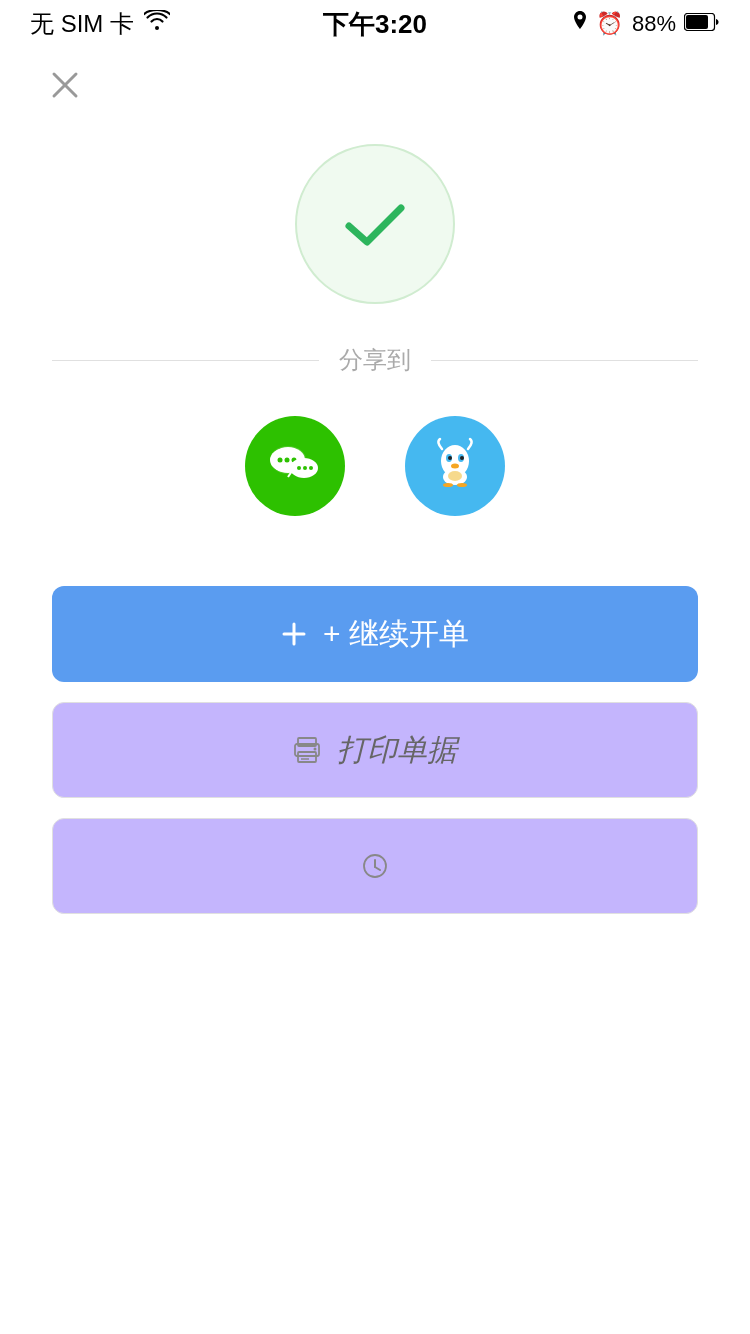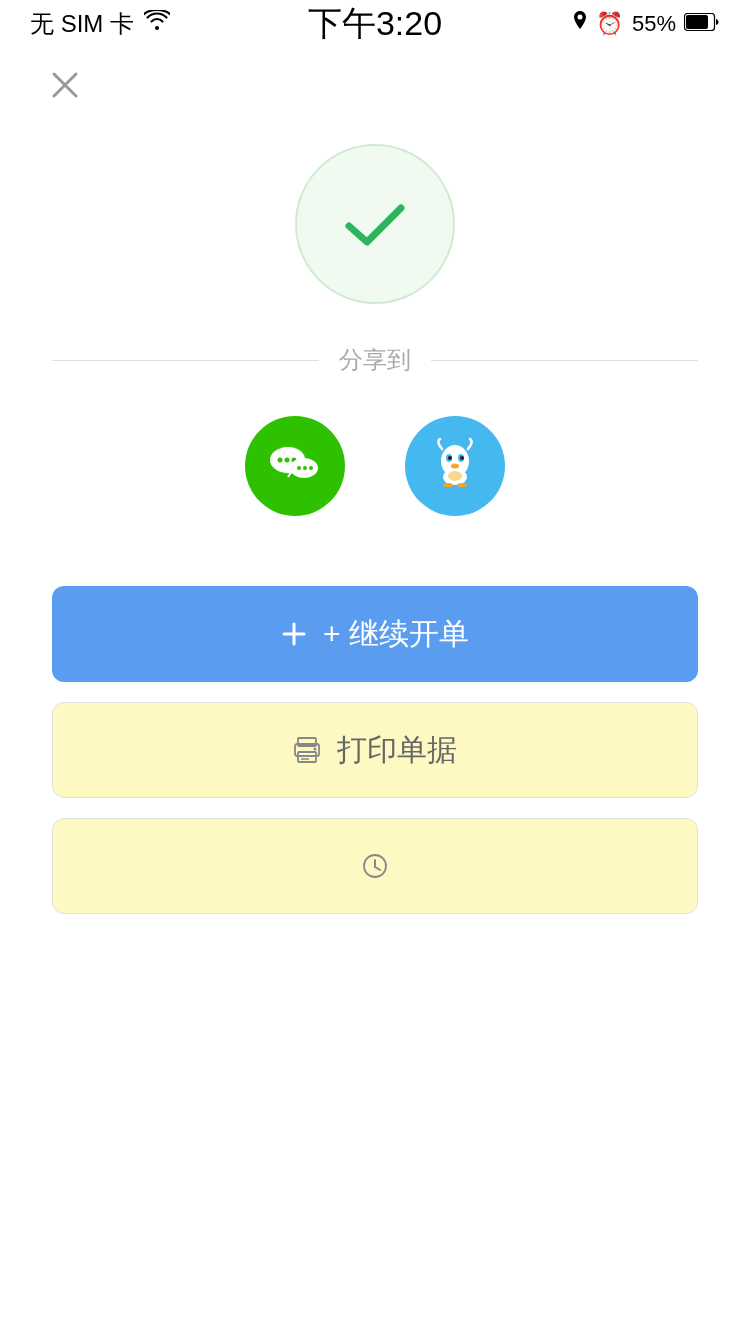--- a/index.html
+++ b/index.html
@@ -24,22 +24,22 @@
     }
     .status-left {
       font-size: 24px;
       font-weight: 500;
       color: #000;
       display: flex;
       align-items: flex-start;
       gap: 10px;
     }
     .status-center {
-      font-size: 34px;
-      font-weight: 400;
+      font-size: 26px;
+      font-weight: 700;
       color: #000;
       position: absolute;
       left: 50%;
       transform: translateX(-50%);
     }
     .status-right {
       display: flex;
       align-items: center;
       gap: 8px;
       font-size: 22px;
@@ -168,23 +168,24 @@
       outline: none;
     }
 
     .btn-primary {
       background: #5a9cf0;
       color: #fff;
       font-weight: 400;
     }
 
     .btn-secondary {
-      background: #fef9c3;
+      background: #c4b5fd;
       color: #666;
       border: 1px solid #e0e0e0;
+      font-style: italic;
     }
 
     .btn-icon {
       display: flex;
       align-items: center;
       justify-content: center;
     }
   </style>
 </head>
 <body>
@@ -202,21 +203,21 @@
     </span>
   </div>
   <div class="status-center">下午3:20</div>
   <div class="status-right">
     <span>
       <svg width="18" height="20" viewBox="0 0 18 20" fill="none">
         <path d="M9 0C5.7 0 3 2.7 3 6c0 4.5 6 12 6 12s6-7.5 6-12c0-3.3-2.7-6-6-6zm0 8.5a2.5 2.5 0 1 1 0-5 2.5 2.5 0 0 1 0 5z" fill="#000"></path>
       </svg>
     </span>
     <span>⏰</span>
-    <span>55%</span>
+    <span>88%</span>
     <span>
       <svg width="36" height="18" viewBox="0 0 36 18" fill="none">
         <rect x="0.5" y="0.5" width="30" height="17" rx="3" stroke="#000" stroke-width="1.2"></rect>
         <rect x="2" y="2" width="22" height="14" rx="2" fill="#000"></rect>
         <path d="M32 6v6c1.7-.5 2.5-1.5 2.5-3S33.7 6.5 32 6z" fill="#000"></path>
       </svg>
     </span>
   </div>
 </div>
 

